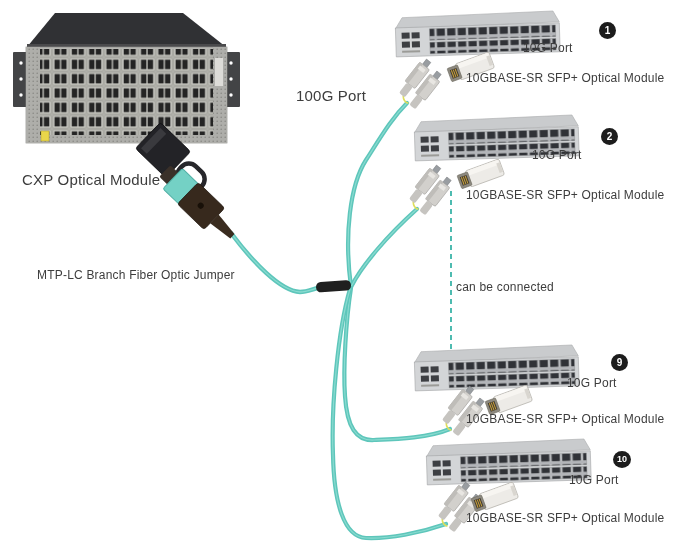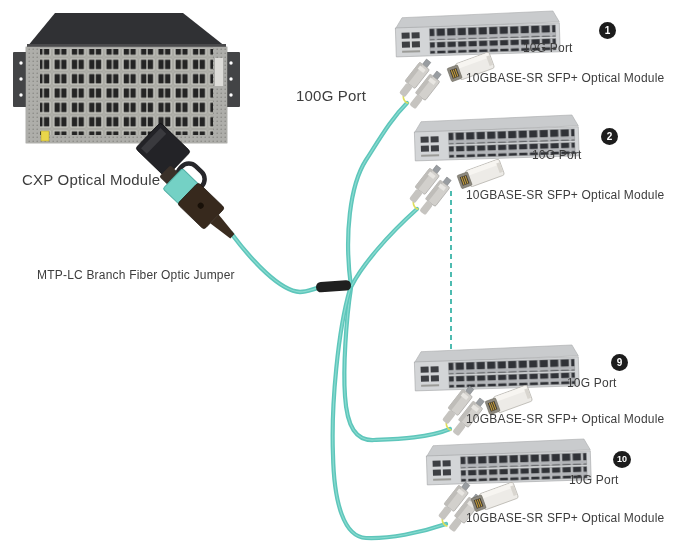--- a/index.html
+++ b/index.html
@@ -176,20 +176,21 @@
         <use href="#sfp" x="-24" y="-11"></use>
       </g>
     <g transform="translate(496,497) rotate(-20)">
         <use href="#sfp" x="-24" y="-11"></use>
       </g>
   </svg>
 
   <div class="lbl big" style="left:254px; top:87px;margin-left:42px;">100G Port</div>
   <div class="lbl big" style="left:22px;  top:171px;">CXP Optical Module</div>
   <div class="lbl" style="left:37px;  top:268px;">MTP-LC Branch Fiber Optic Jumper</div>
+  <div class="lbl" style="left:456px; top:280px;">can be connected</div>
 
   <div class="lbl" style="left:523px; top:41px;">10G Port</div>
   <div class="lbl" style="left:466px; top:71px;">10GBASE-SR SFP+ Optical Module</div>
   <div class="lbl" style="left:532px; top:148px;">10G Port</div>
   <div class="lbl" style="left:466px; top:188px;">10GBASE-SR SFP+ Optical Module</div>
   <div class="lbl" style="left:567px; top:376px;">10G Port</div>
   <div class="lbl" style="left:466px; top:412px;">10GBASE-SR SFP+ Optical Module</div>
   <div class="lbl" style="left:569px; top:473px;">10G Port</div>
   <div class="lbl" style="left:466px; top:511px;">10GBASE-SR SFP+ Optical Module</div>
 

